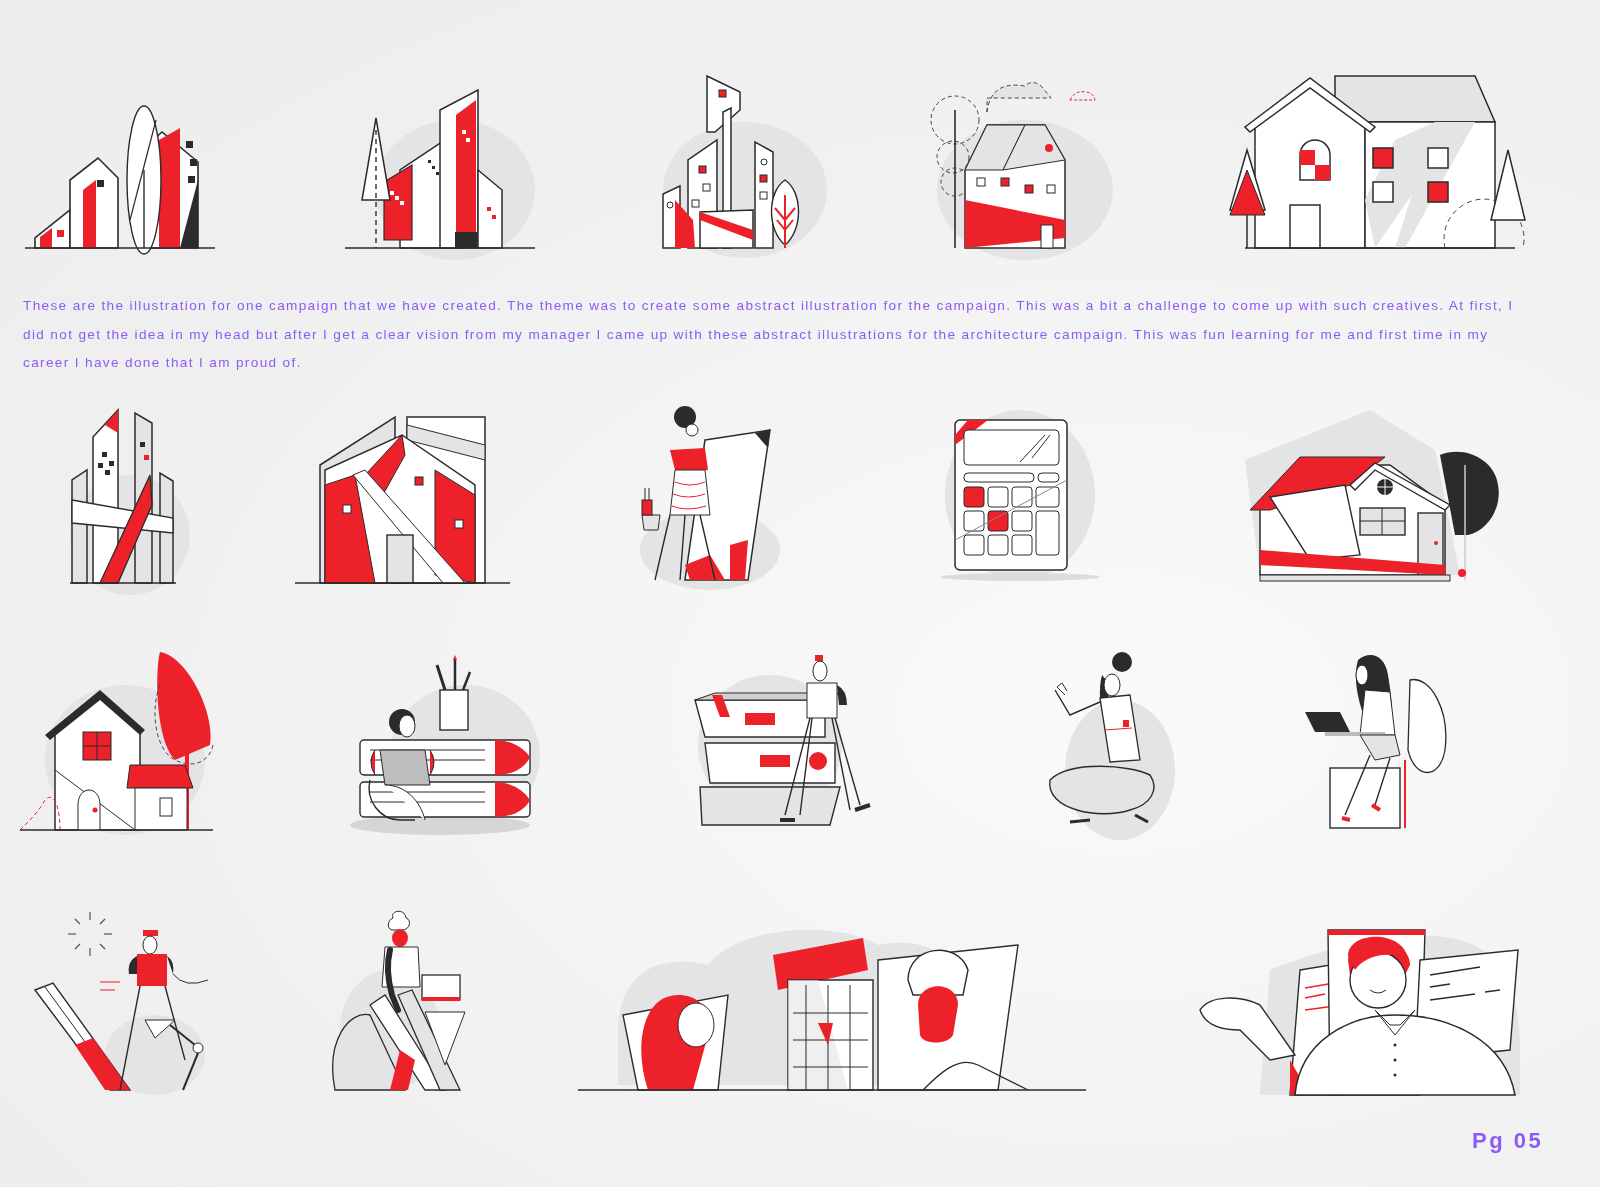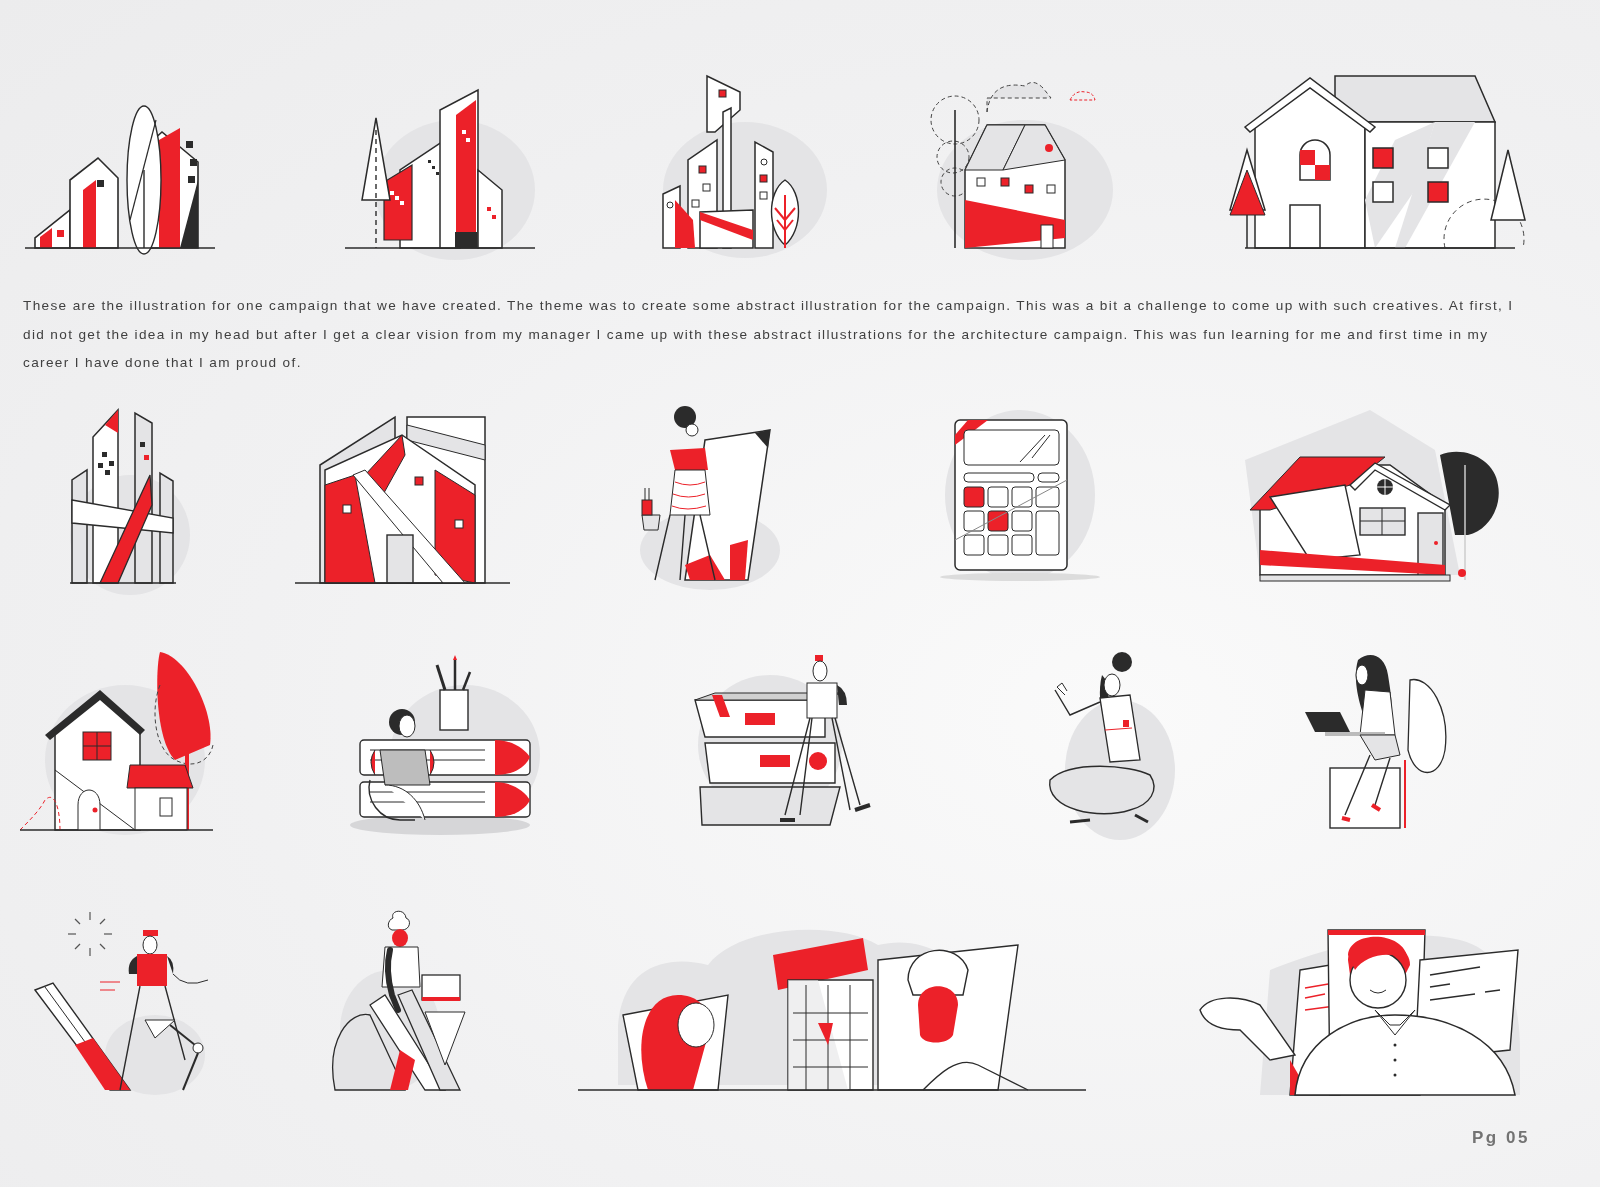--- a/index.html
+++ b/index.html
@@ -1,20 +1,20 @@
 <!DOCTYPE html>
 <html><head>
 <meta charset="utf-8">
 <style>
   html,body{margin:0;padding:0;}
   body{width:1600px;height:1187px;overflow:hidden;background:radial-gradient(ellipse at 70% 60%,#fafafa 0%,#f1f1f2 55%,#ececed 100%);font-family:"Liberation Sans",sans-serif;position:relative;}
   .art{position:absolute;}
   .art svg{width:100%;height:100%;display:block;overflow:visible;}
-  .desc{position:absolute;left:23px;top:292px;width:1510px;font-size:13.6px;line-height:28.5px;letter-spacing:1.35px;color:#404040;margin:0;}
-  .pg{position:absolute;left:1472px;top:1128px;font-size:17px;font-weight:bold;letter-spacing:2.5px;color:#737373;}
+  .desc{position:absolute;left:23px;top:292px;width:1510px;font-size:13.6px;line-height:28.5px;letter-spacing:1.35px;color:#8b5cf6;margin:0;}
+  .pg{position:absolute;left:1472px;top:1128px;font-size:22px;font-weight:bold;letter-spacing:2.5px;color:#8b5cf6;}
 </style>
 </head>
 <body>
 
 <div class="art" style="left:20px;top:70px;width:200px;height:185px;">
 <svg viewBox="0 0 200 185">
   <g stroke="#2b2b2b" stroke-width="1.6" fill="#fff" stroke-linejoin="miter">
     <polygon points="15,178 15,168 50,140 50,178"></polygon>
     <polygon points="50,178 50,110 78,88 98,108 98,178"></polygon>
     <polygon points="122,178 122,80 142,62 178,92 178,178"></polygon>

